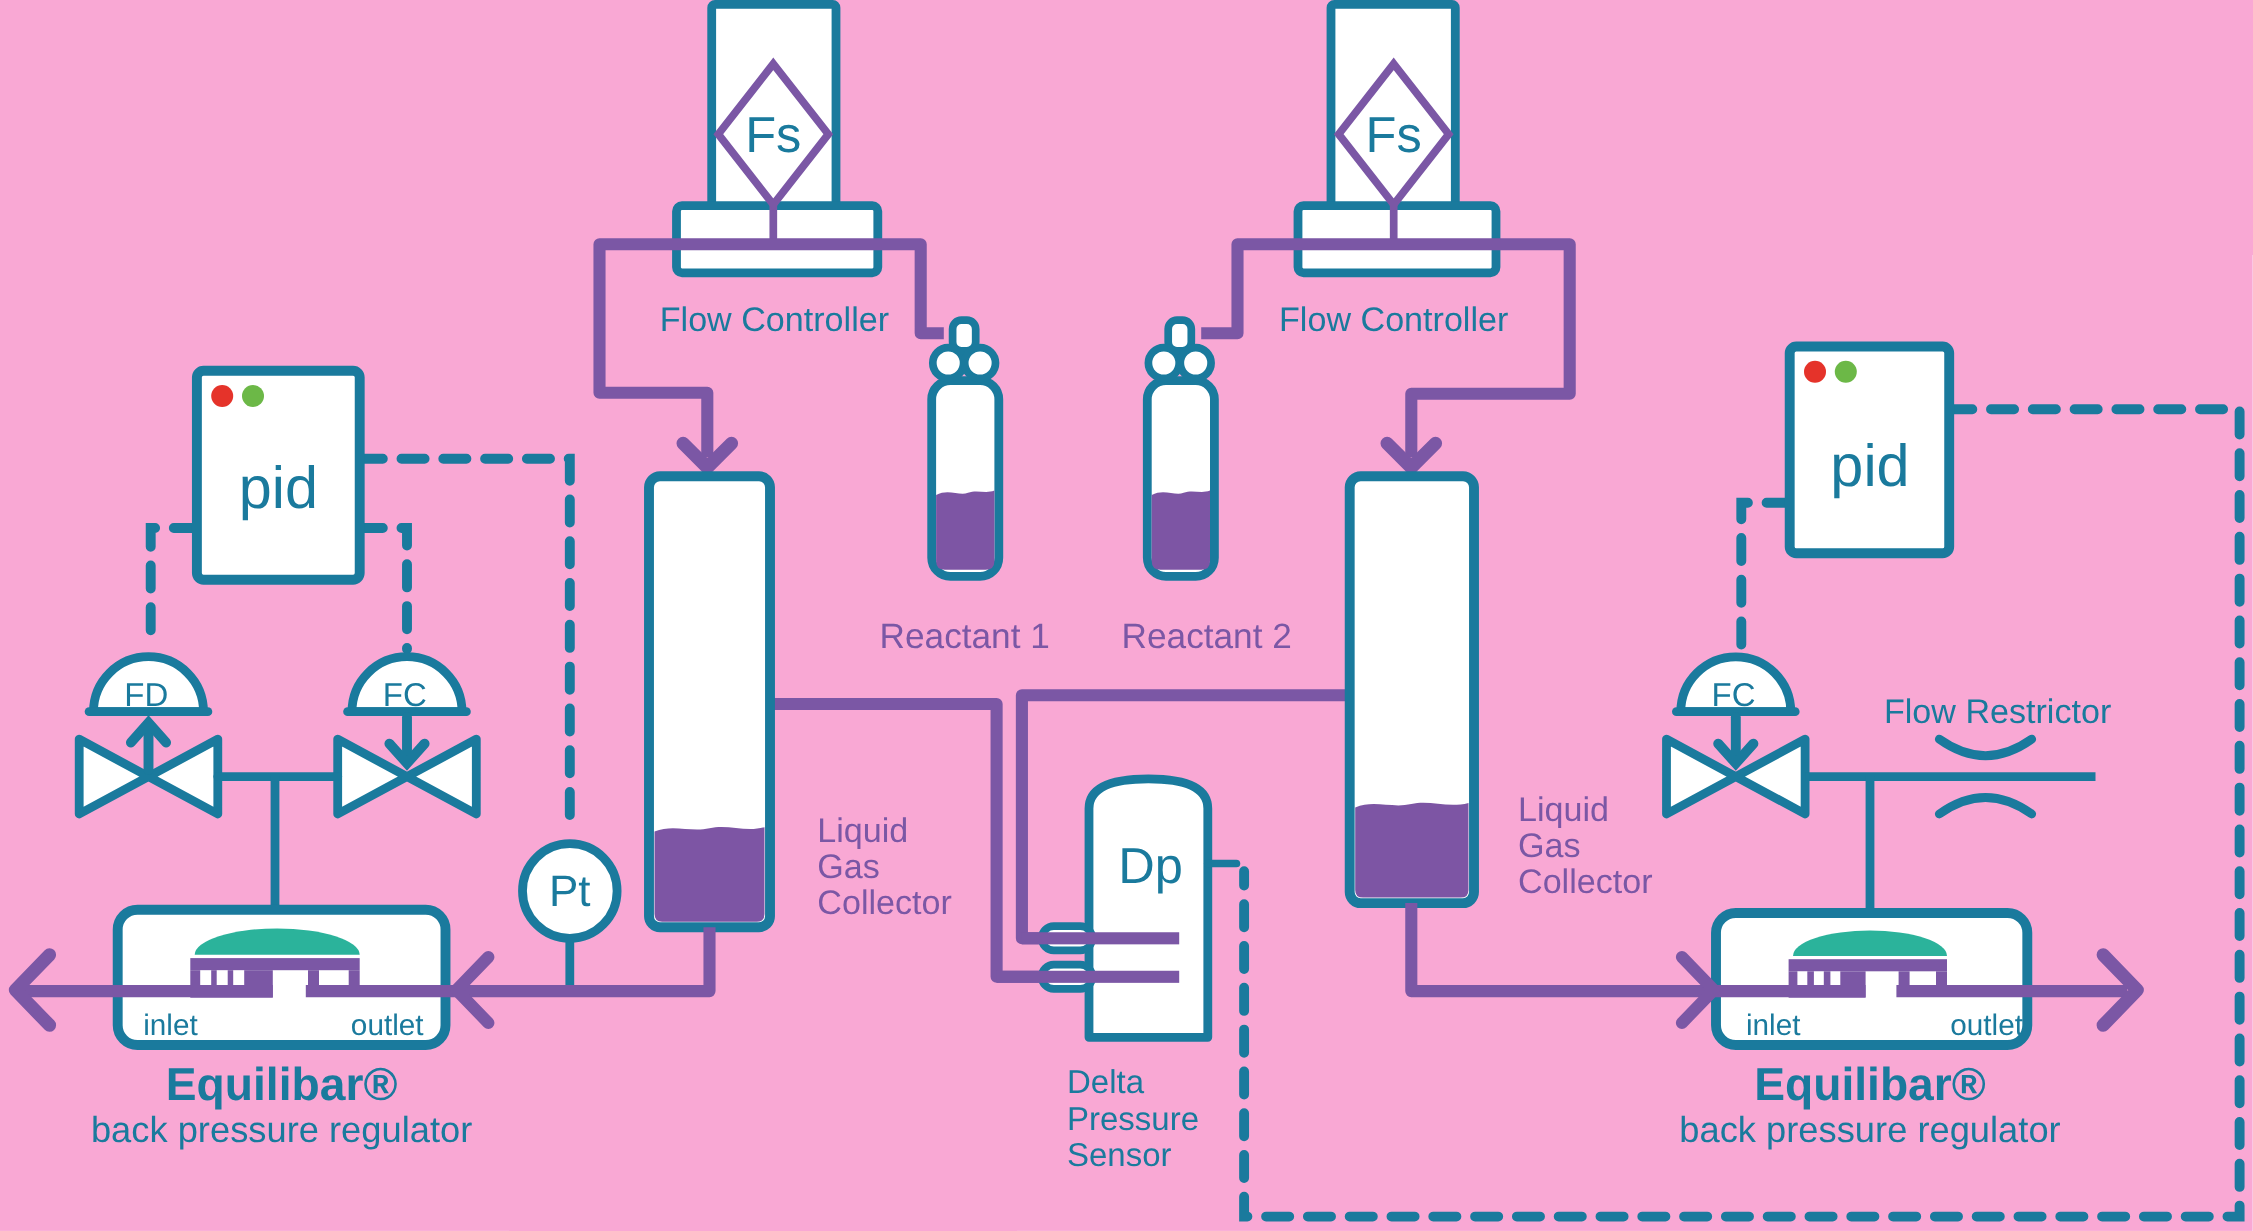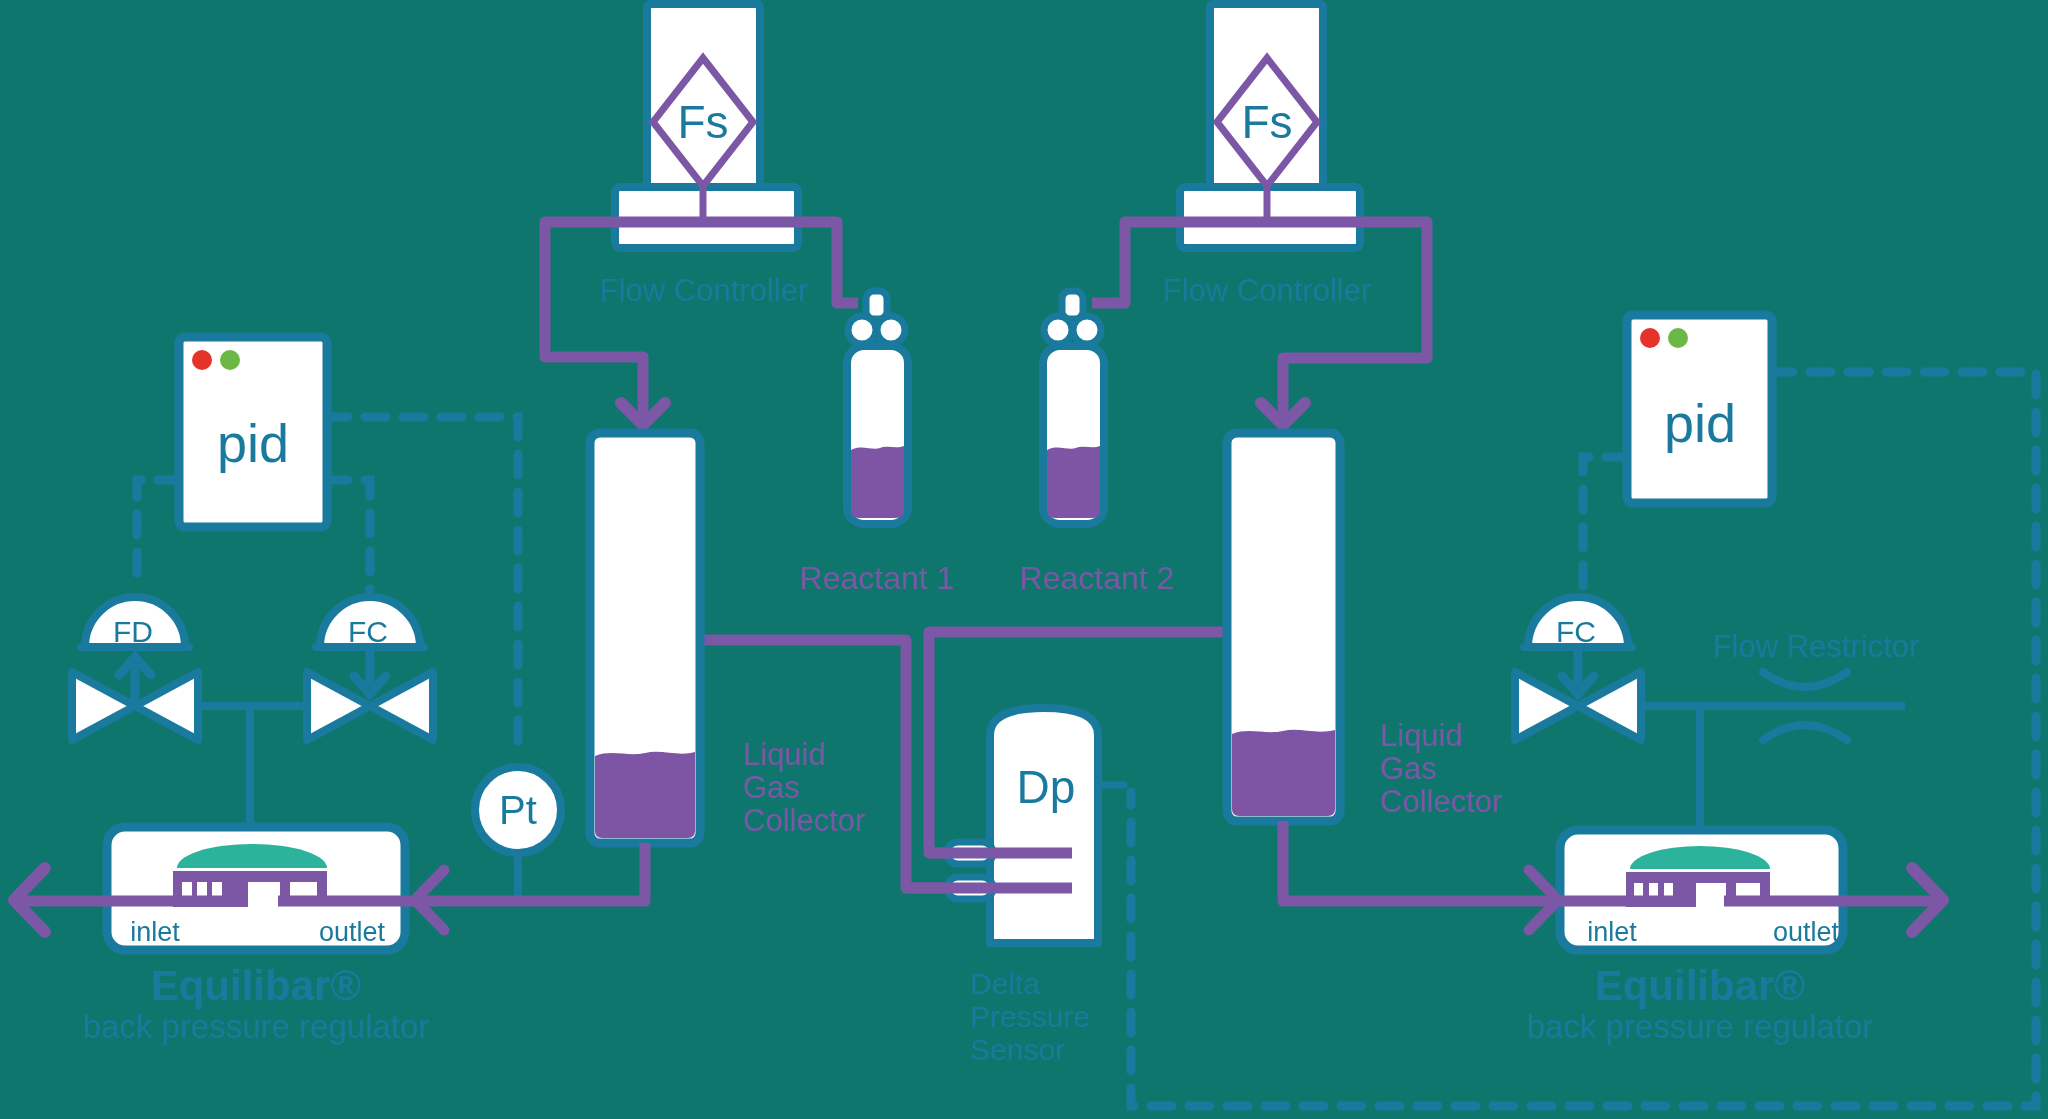--- a/index.html
+++ b/index.html
@@ -1,16 +1,16 @@
 <!DOCTYPE html>
 <html style="--teal: #1A7A9D; --purple: #7B57A5; --liquid: #7D55A4; --green: #2BB39B; --led-red: #E5332A; --led-green: #6CB847;"><head>
 <meta charset="utf-8">
 <style>
   html,body{margin:0;padding:0;background:#ffffff;}
-  .stage{width:2048px;height:1119px;position:relative;background:#0f766e;overflow:hidden;}
+  .stage{width:2048px;height:1119px;position:relative;background:#f9a8d4;overflow:hidden;}
   svg{display:block;}
   svg text{font-family:"Liberation Sans",sans-serif;fill:var(--teal);}
   .ptext{fill:var(--purple);}
   .equip{stroke:var(--teal);fill:#fff;stroke-width:8;stroke-linejoin:round;}
   .equip9{stroke:var(--teal);fill:#fff;stroke-width:9;stroke-linejoin:round;}
   .tealline{stroke:var(--teal);fill:none;stroke-width:8;stroke-linecap:round;}
   .tealline7{stroke:var(--teal);fill:none;stroke-width:7;stroke-linecap:round;}
   .pipe{stroke:var(--purple);fill:none;stroke-width:11;stroke-linejoin:round;}
   .pipe7{stroke:var(--purple);fill:none;stroke-width:7;}
   .parrow{stroke:var(--purple);fill:none;stroke-width:12;stroke-linejoin:round;stroke-linecap:round;}

